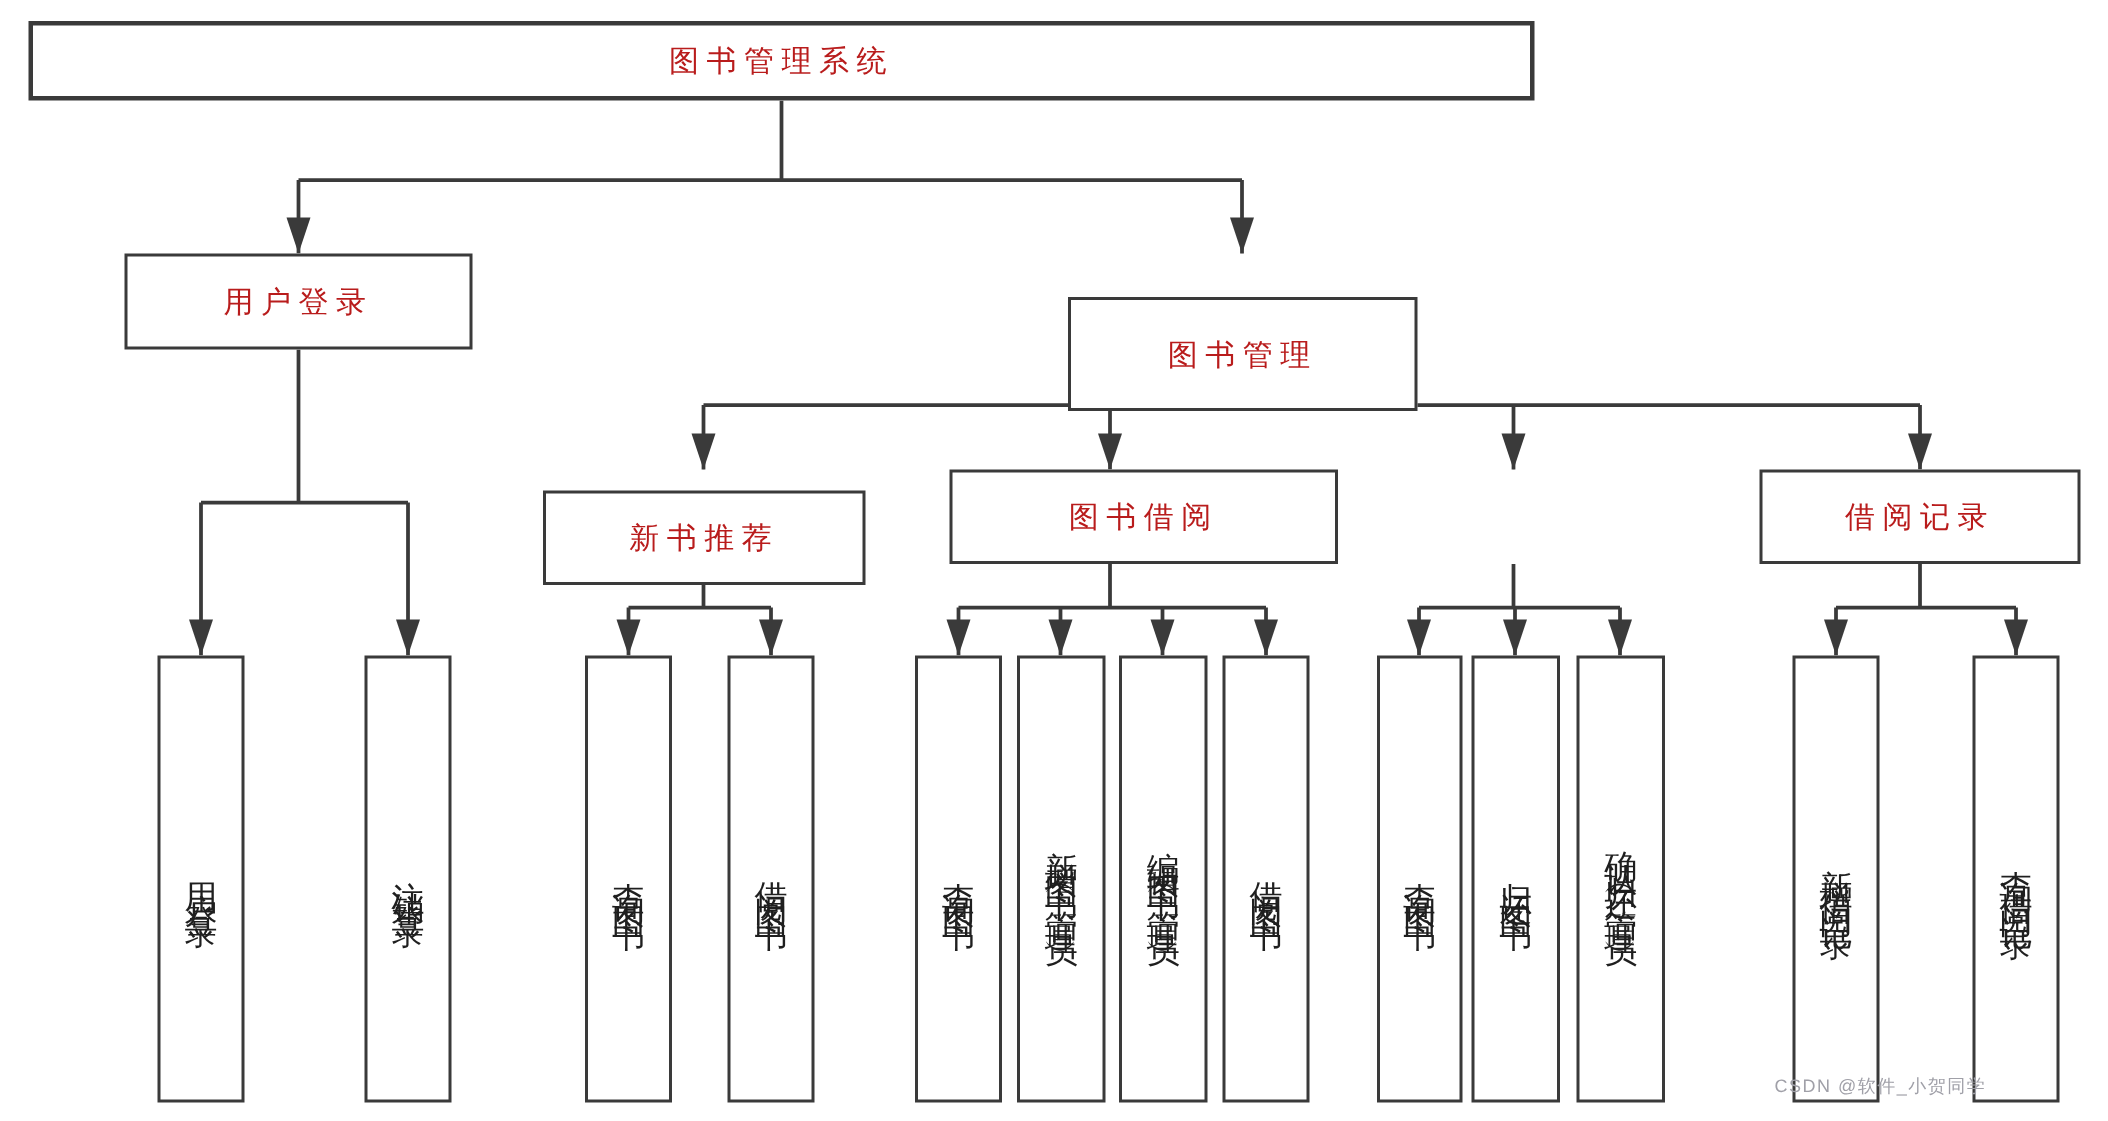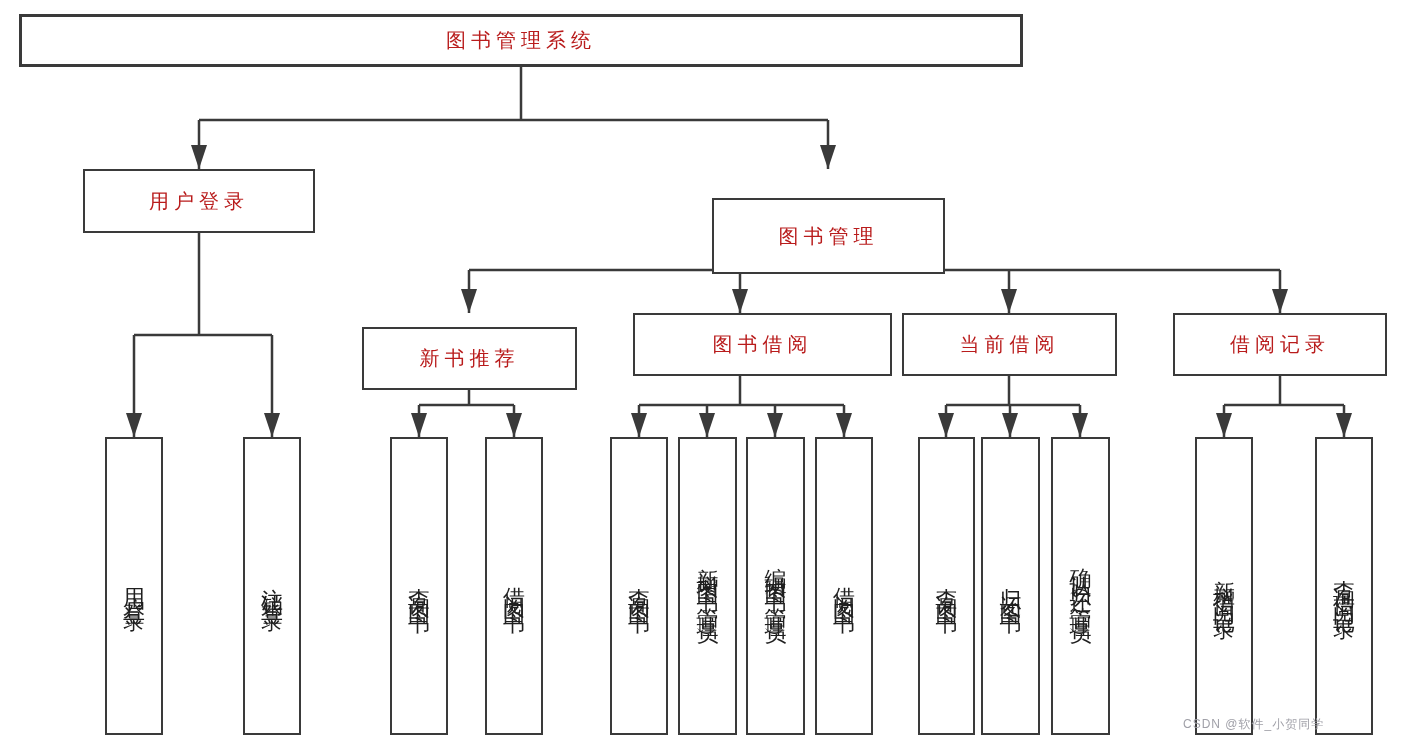--- a/index.html
+++ b/index.html
@@ -112,23 +112,20 @@
   <div class="box" style="left:712px; top:154px; width:233px; height:76px;margin-top:44px;">
     <span class="hlabel">图书管理</span>
   </div>
 
   <div class="box" style="left:362px; top:313px; width:215px; height:63px;margin-top:14px;">
     <span class="hlabel">新书推荐</span>
   </div>
   <div class="box" style="left:633px; top:313px; width:259px; height:63px;">
     <span class="hlabel">图书借阅</span>
   </div>
-  <div class="box" style="left:902px; top:313px; width:215px; height:63px;">
-    <span class="hlabel">当前借阅</span>
-  </div>
   <div class="box" style="left:1173px; top:313px; width:214px; height:63px;">
     <span class="hlabel">借阅记录</span>
   </div>
 
   <div class="box leaf" style="left:105px; top:437px; width:58px; height:298px;">
     <span class="vlabel">用户登录</span>
   </div>
   <div class="box leaf" style="left:243px; top:437px; width:58px; height:298px;">
     <span class="vlabel">注销登录</span>
   </div>

